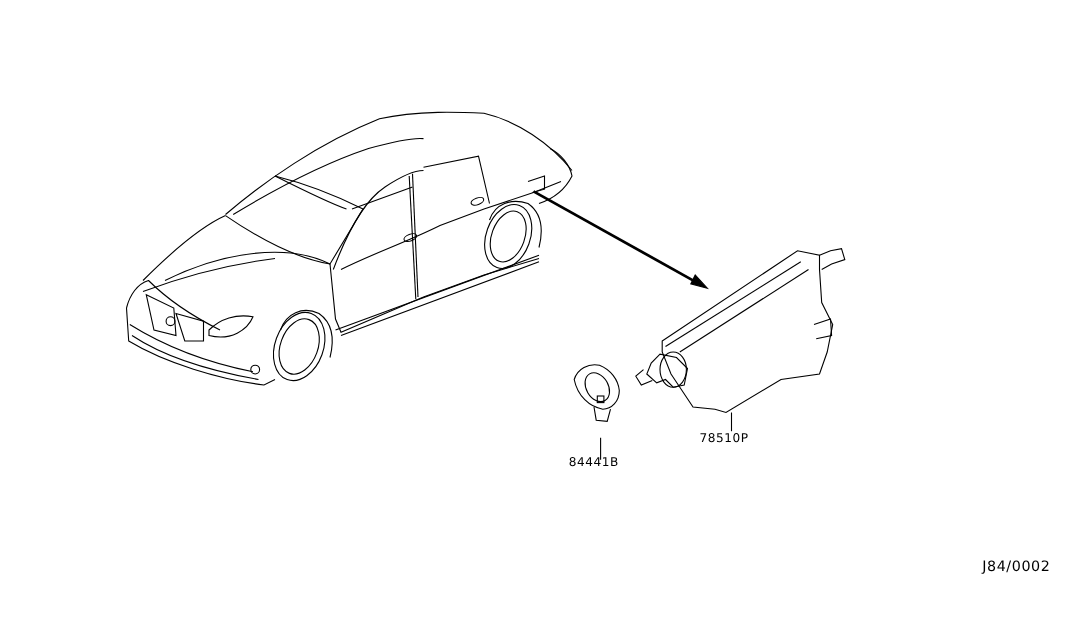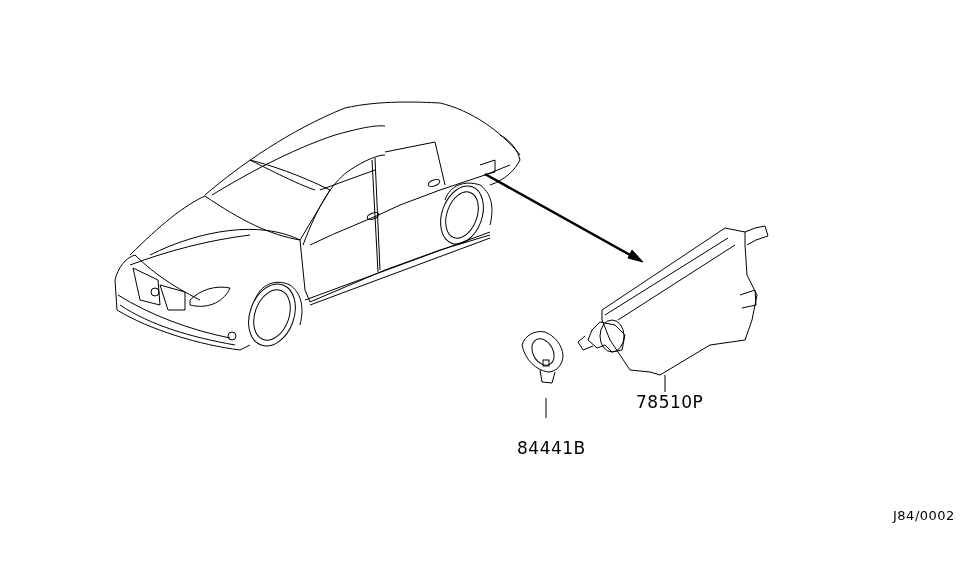--- a/index.html
+++ b/index.html
@@ -1,18 +1,18 @@
 <!DOCTYPE html>
 <html><head>
 <meta charset="utf-8">
 <style>
   html,body{margin:0;padding:0;background:#ffffff;}
   body{width:975px;height:566px;position:relative;overflow:hidden;font-family:"DejaVu Sans Mono","Liberation Mono",monospace;}
   svg{position:absolute;left:0;top:0;}
-  .label{position:absolute;font-size:17px;color:#000;letter-spacing:0.5px;white-space:nowrap;font-family:"DejaVu Sans","Liberation Sans",sans-serif;}
+  .label{position:absolute;font-size:11px;color:#000;letter-spacing:0.5px;white-space:nowrap;font-family:"DejaVu Sans","Liberation Sans",sans-serif;}
 </style>
 </head>
 <body>
 
 <svg width="975" height="566" viewBox="0 0 975 566" fill="none" stroke="#000" stroke-width="1">
 
   <g>
 
     <path d="M205 195 C240 165 290 130 345 108 C380 100 420 102 440 103 C470 110 500 130 520 155"></path>
     <path d="M212 195 C245 175 290 150 335 135 C360 128 375 125 385 126"></path>
@@ -82,15 +82,15 @@
     <path d="M745 232 L755 228 L765 226 L768 236 L756 240 L747 245"></path>
     <path d="M740 295 L755 290 L756 305 L742 308"></path>
 
     <path d="M600 322 L592 330 L588 340 L597 348 L605 345 L612 352 L622 350 L625 335 L615 325 Z"></path>
     <path d="M585 336 L578 342 L583 350 L593 346"></path>
     <ellipse cx="612" cy="336" rx="12" ry="16"></ellipse>
     <line x1="665" y1="375" x2="665" y2="392"></line>
   </g>
 </svg>
 
-<div class="label" style="left:517px;top:414px;margin-top:24px;">84441B</div>
+<div class="label" style="left:517px;top:414px;">84441B</div>
 <div class="label" style="left:636px;top:392px;">78510P</div>
 <div class="label" style="left:893px;top:508px;font-size:13px;">J84/0002</div>
 
 </body></html>

